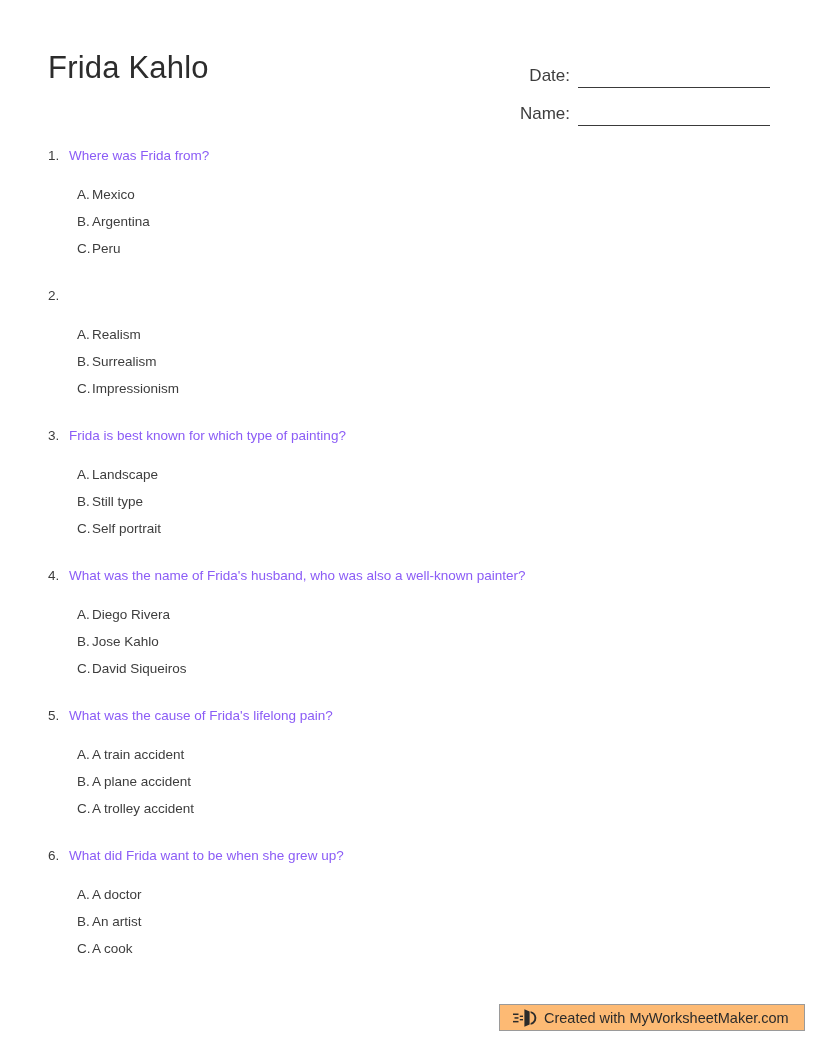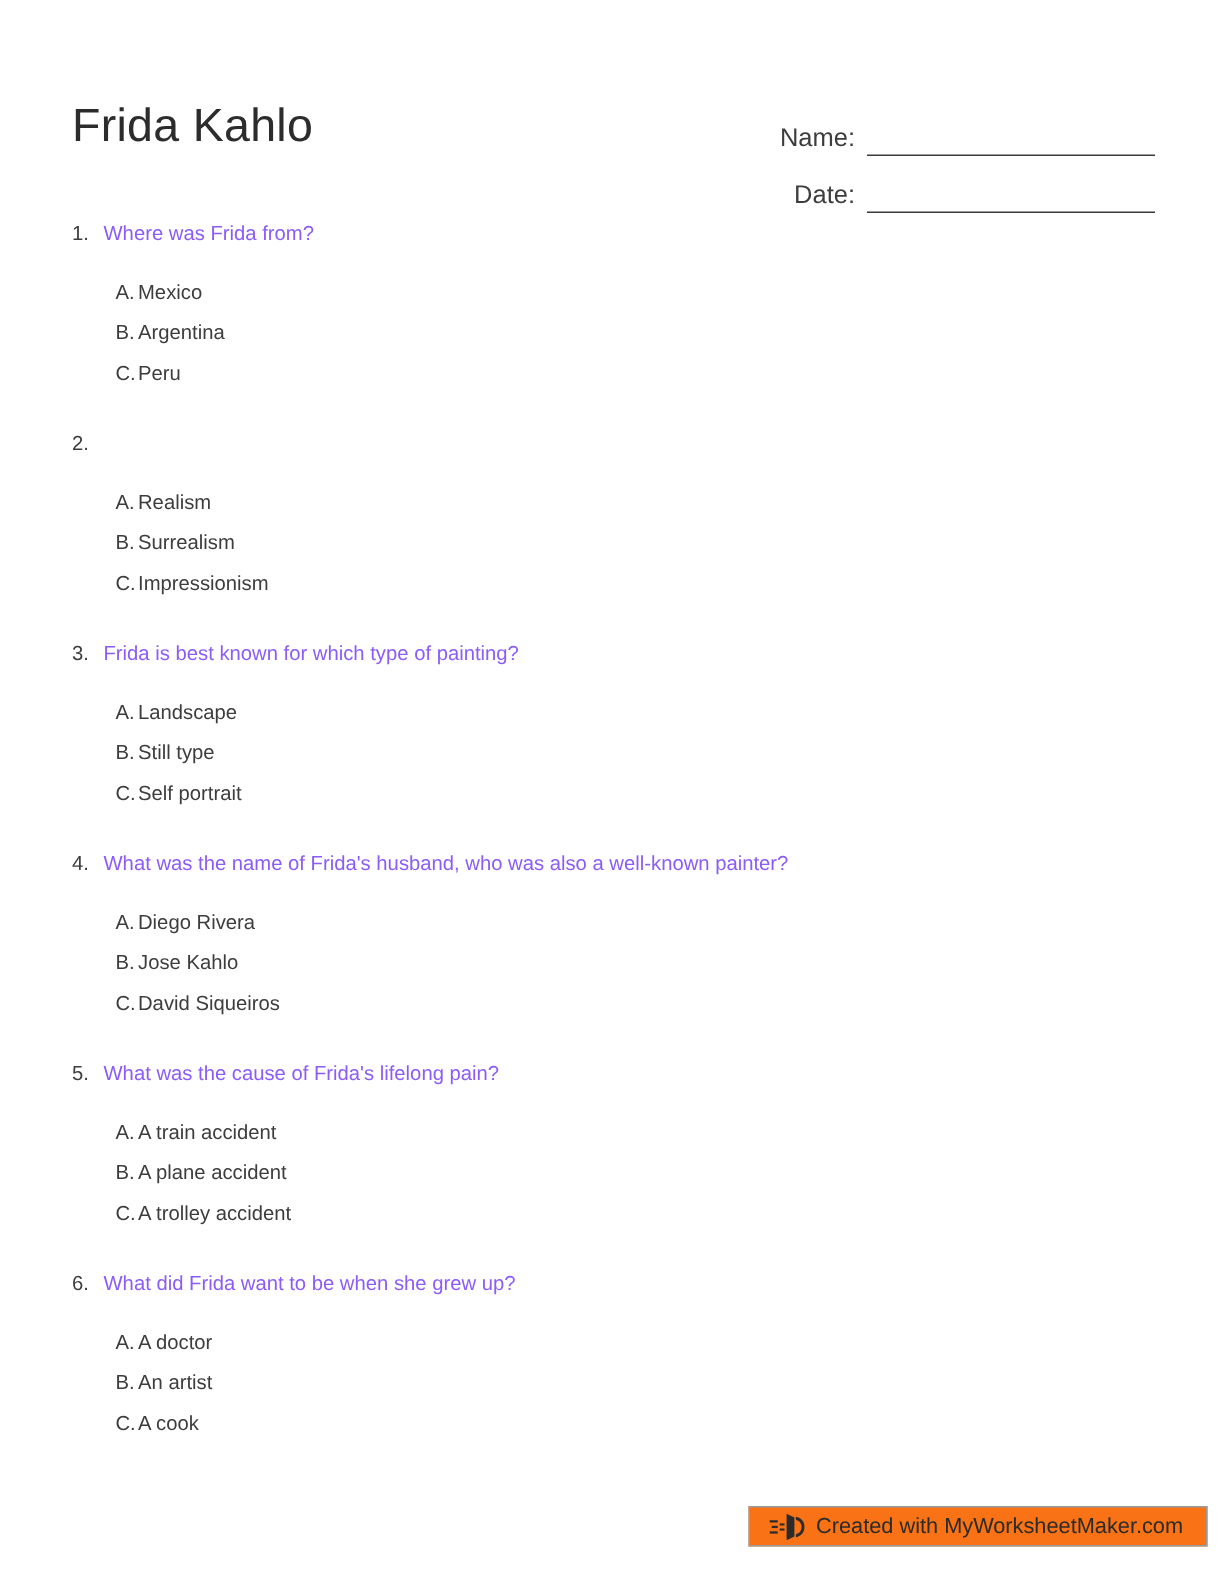--- a/index.html
+++ b/index.html
@@ -18,21 +18,21 @@
 
   .page {
     position: absolute;
     inset: 0;
   }
 
   
   .header {
     position: absolute;
     left: 0;
-    top: 16px;
+    top: 0;
     width: 656px;
     height: 130px;
     padding-left: 27px;
   }
 
   .worksheet-title {
     position: absolute;
     left: 48px;
     top: 48px;
     font-size: 31px;
@@ -134,21 +134,21 @@
   }
 
   
   .footer-badge {
     position: absolute;
     left: 499px;
     top: 1004px;
     width: 306px;
     height: 27px;
     border: 1.2px solid #9a9a9a;
-    background: #f97316;
+    background: #fdba74;
     box-sizing: border-box;
     display: flex;
     align-items: center;
     padding-left: 13px;
   }
 
   .badge-logo {
     width: 24px;
     height: 22px;
     flex: none;
@@ -166,25 +166,25 @@
 </head>
 <body>
 
 <div class="page">
 
   <div class="header">
     <div class="worksheet-title">Frida Kahlo</div>
 
     <div class="info-fields">
       <div class="info-row">
+        <span class="info-label">Date:</span>
+        <span class="info-line"></span>
+      </div>
+      <div class="info-row">
         <span class="info-label">Name:</span>
-        <span class="info-line"></span>
-      </div>
-      <div class="info-row">
-        <span class="info-label">Date:</span>
         <span class="info-line"></span>
       </div>
     </div>
   </div>
 
   <div class="questions" id="questions-container">
       <div class="question-block">
         <div class="question-line">
           <span class="question-number">1.</span>
           <span class="question-text">Where was Frida from?</span>

